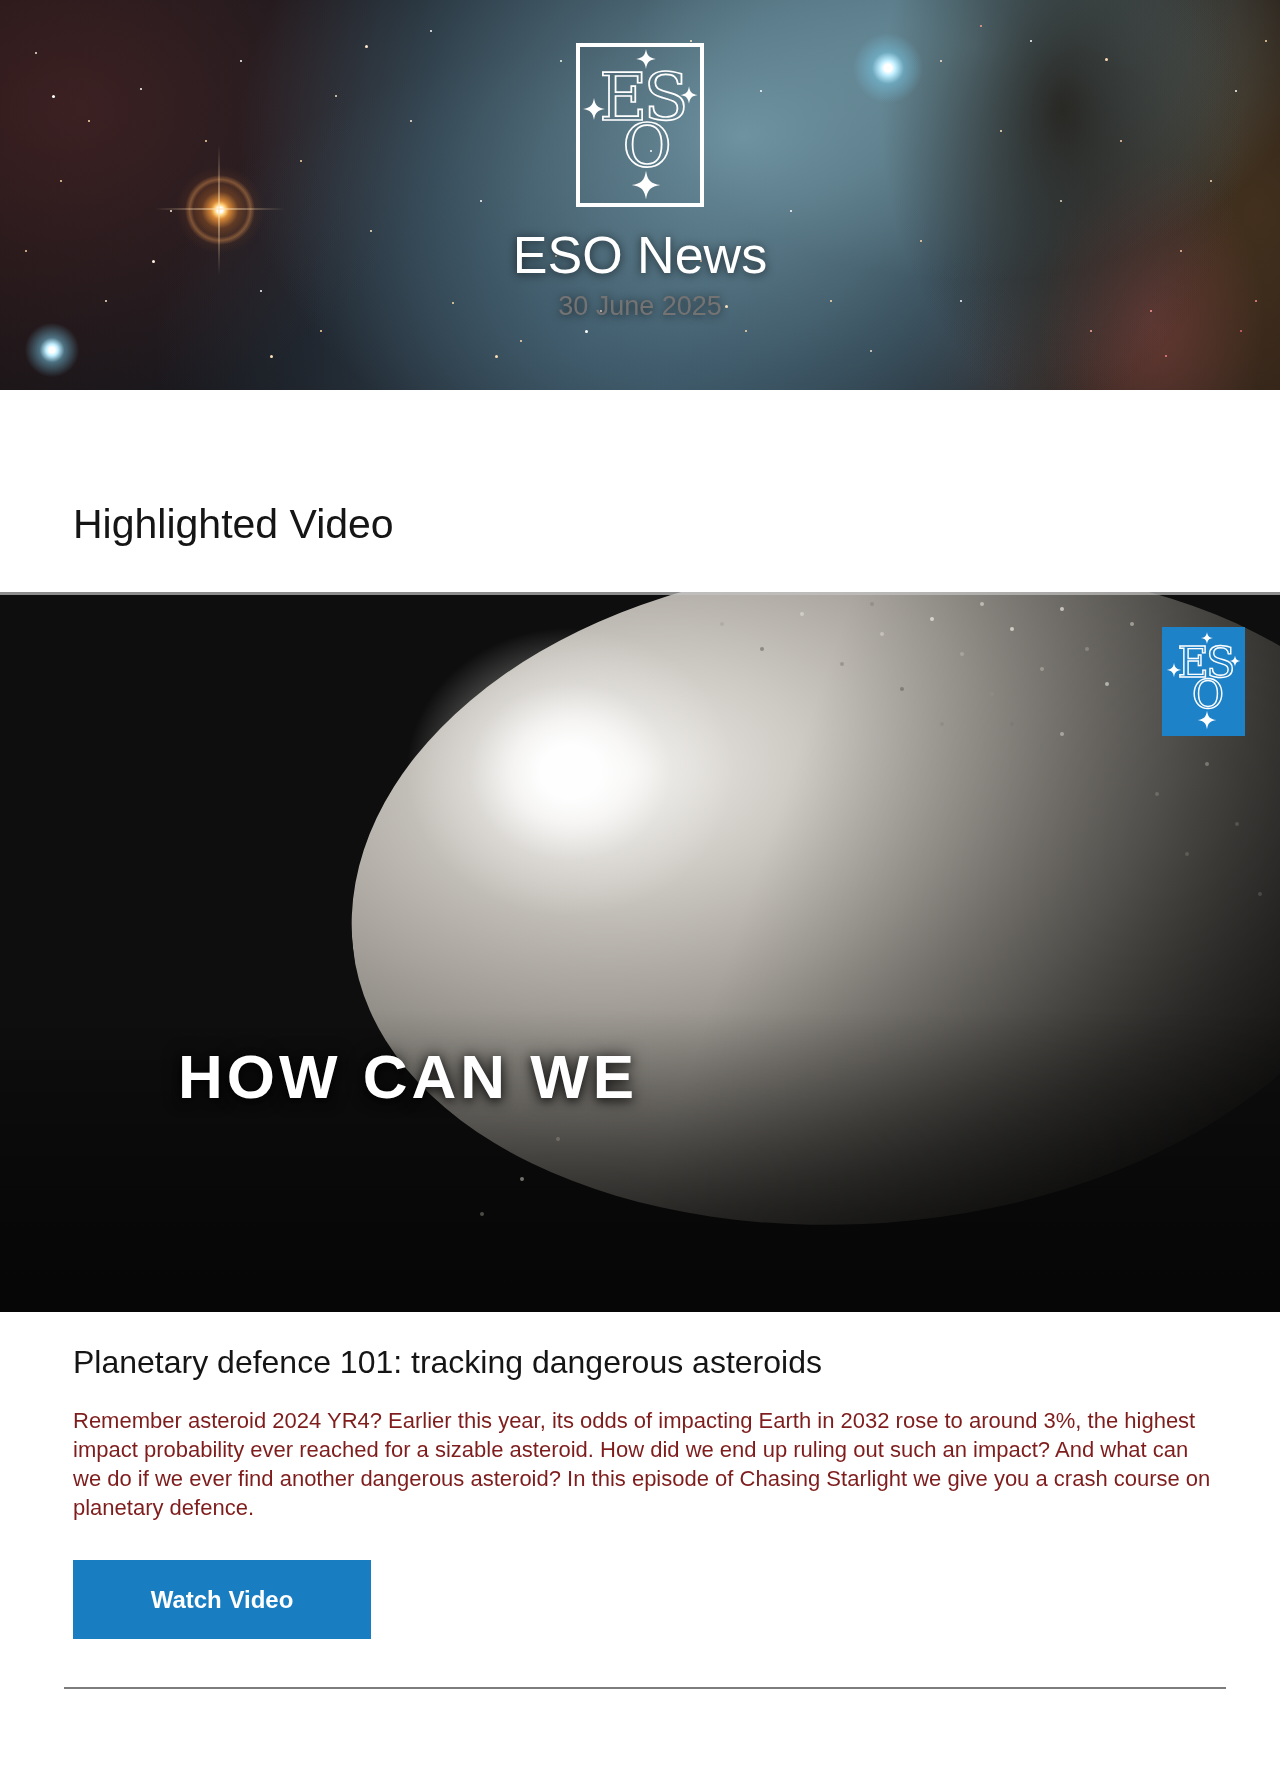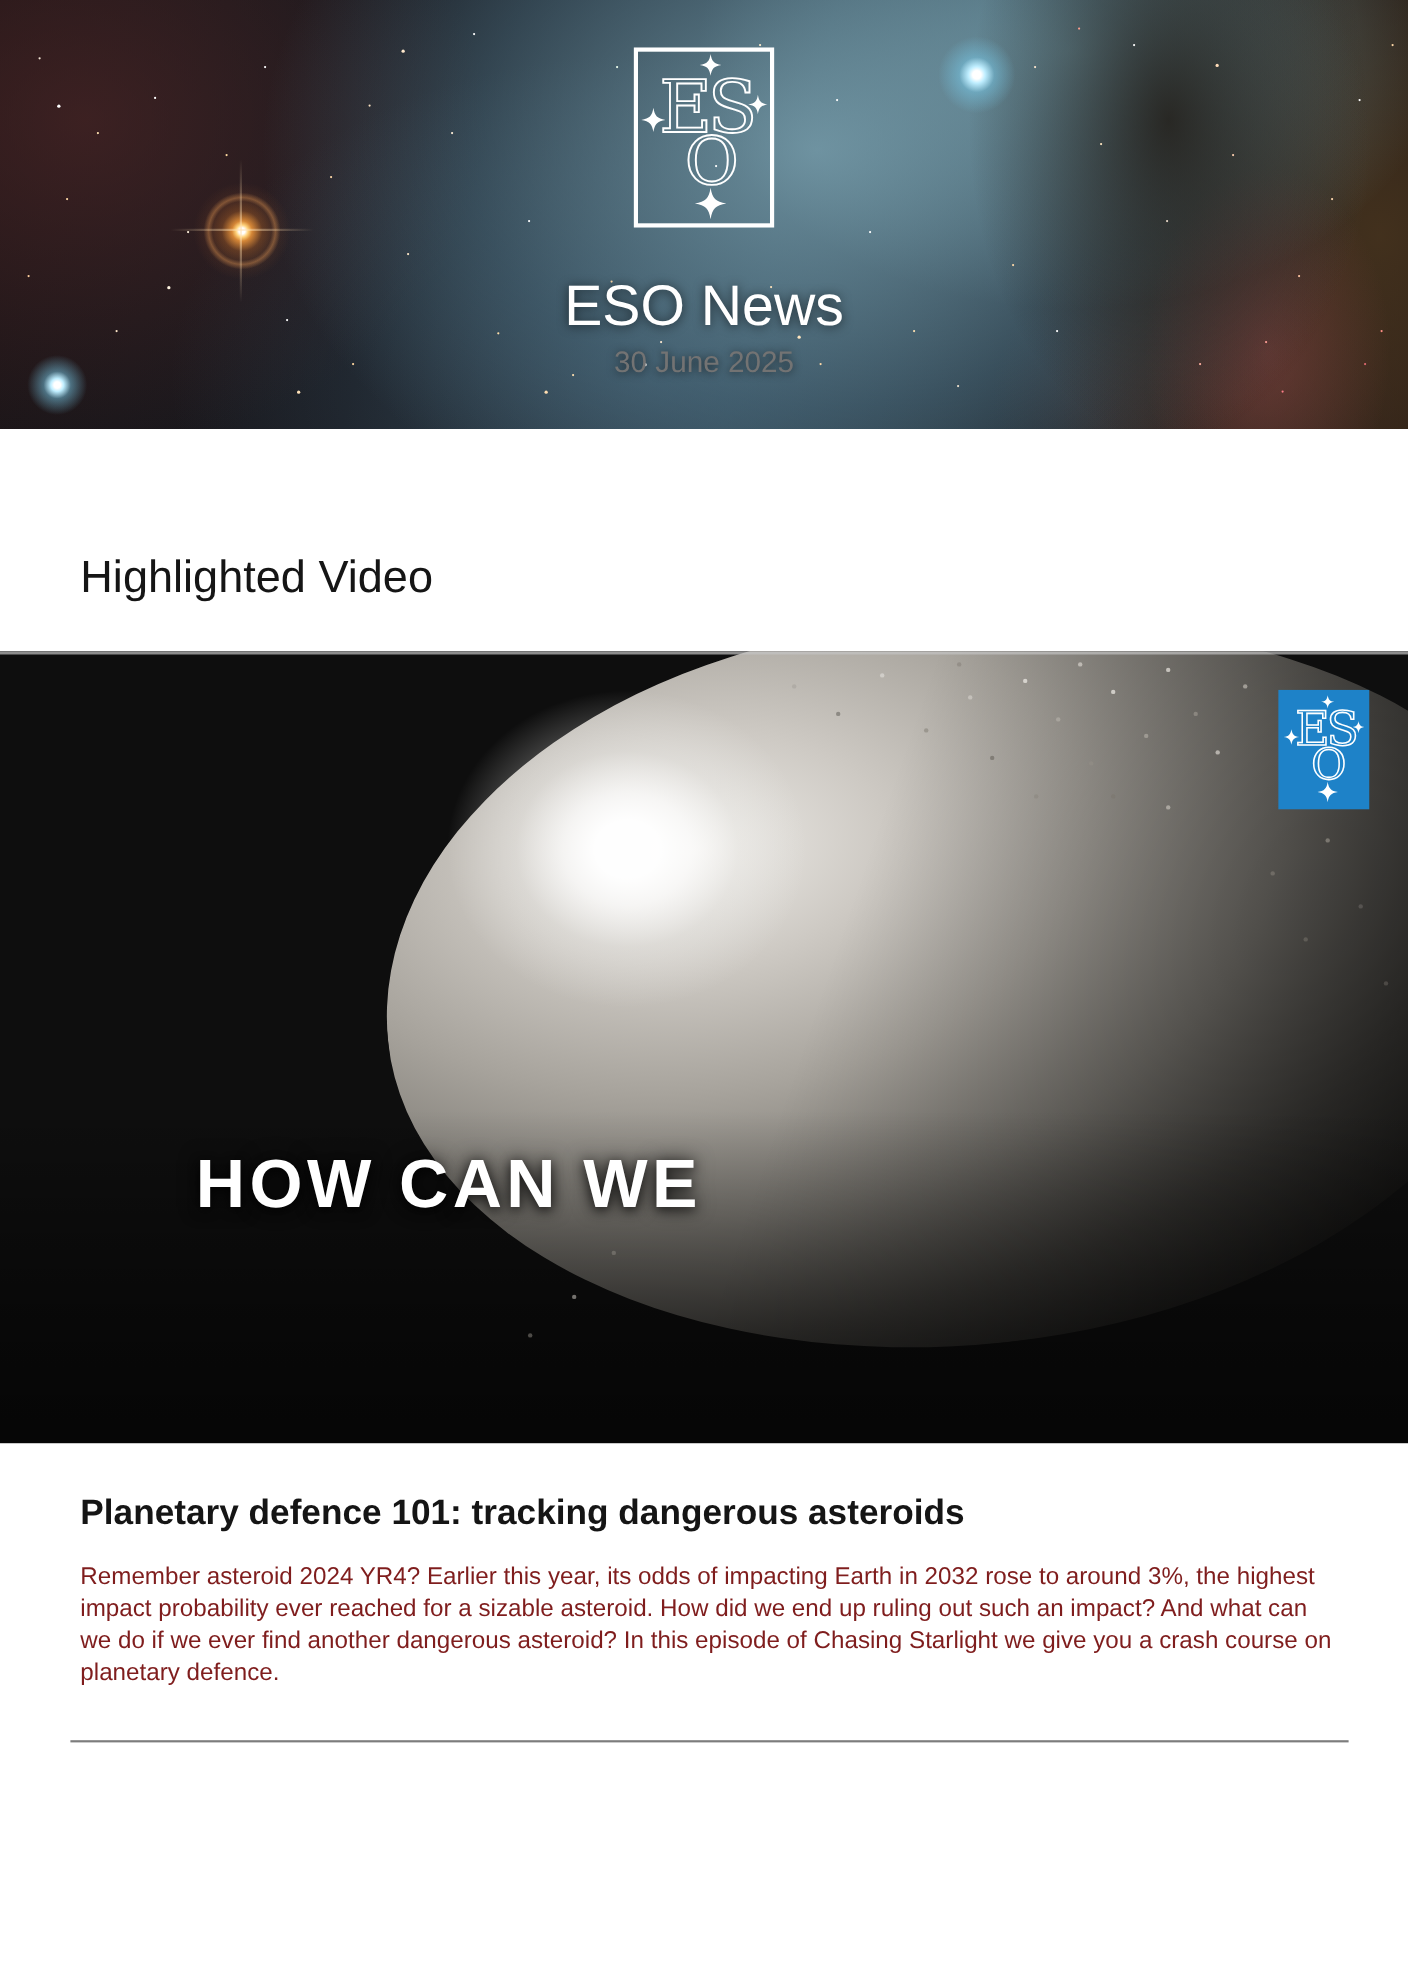--- a/index.html
+++ b/index.html
@@ -84,21 +84,21 @@
   .cyan-star.tr { left: 843px; top: 23px; }
   .cyan-star.bl { left: 17px; top: 315px; width: 70px; height: 70px; }
 
   .hero-content {
     position: relative; z-index: 2;
     display: flex; flex-direction: column; align-items: center;
     text-align: center; color: #fff;
   }
   .eso-logo { margin-top: 43px; width: 128px; height: 164px; }
   .brand {
-    margin-top: 41px; font-size: 52px; line-height: 60px; font-weight: 400;
+    margin-top: 18px; font-size: 52px; line-height: 60px; font-weight: 400;
     color: #fff; text-shadow: 0 1px 10px rgba(0,0,0,0.65);
   }
   .nl-date {
     margin-top: 5px; font-size: 27px; line-height: 32px; font-weight: 400;
     color: #737373; text-shadow: 0 1px 8px rgba(0,0,0,0.65);
   }
 
   
   .section-heading {
     margin: 110px 73px 0 73px;
@@ -170,22 +170,22 @@
     font-size: 62px; line-height: 66px; font-weight: 700; letter-spacing: 4px;
   }
   .overlay-line2 {
     font-size: 98px; line-height: 100px; font-weight: 700; letter-spacing: 1px;
     margin-top: 2px;
   }
   .badge { position: absolute; left: 1162px; top: 35px; width: 83px; height: 109px; z-index: 4; }
 
   
   .article-title {
-    margin: 42px 73px 0 73px;
-    font-size: 32px; line-height: 40px; font-weight: 700; color: #151515;
+    margin: 30px 73px 0 73px;
+    font-size: 32px; line-height: 40px; font-weight: 400; color: #151515;
   }
   .article-body {
     margin: 24px 67px 0 73px;
     max-width: 1140px;
     font-size: 22px; line-height: 29px; color: #7f1d1d;
   }
   .cta {
     display: block; margin: 38px 0 0 73px;
     width: 298px; height: 79px; line-height: 79px;
     background: var(--accent-blue, #187dc1);
@@ -247,14 +247,15 @@
       <text x="43" y="50" text-anchor="middle" font-family="DejaVu Serif, serif" font-size="43" fill="none" stroke="#ffffff" stroke-width="1.4" letter-spacing="-3">ES</text>
       <text x="46" y="81" text-anchor="middle" font-family="DejaVu Serif, serif" font-size="39" fill="none" stroke="#ffffff" stroke-width="1.4">O</text>
     </svg>
     <div class="overlay-text">
       <div class="overlay-line1">HOW CAN WE</div>
     </div>
   </div>
 
   <h2 class="article-title">Planetary defence 101: tracking dangerous asteroids</h2>
   <p class="article-body">Remember asteroid 2024 YR4? Earlier this year, its odds of impacting Earth in 2032 rose to around 3%, the highest impact probability ever reached for a sizable asteroid. How did we end up ruling out such an impact? And what can we do if we ever find another dangerous asteroid? In this episode of Chasing Starlight we give you a crash course on planetary defence.</p>
+  <a href="#" class="cta">Watch Video</a>
   <hr class="divider">
 </main>
 
 </body></html>

